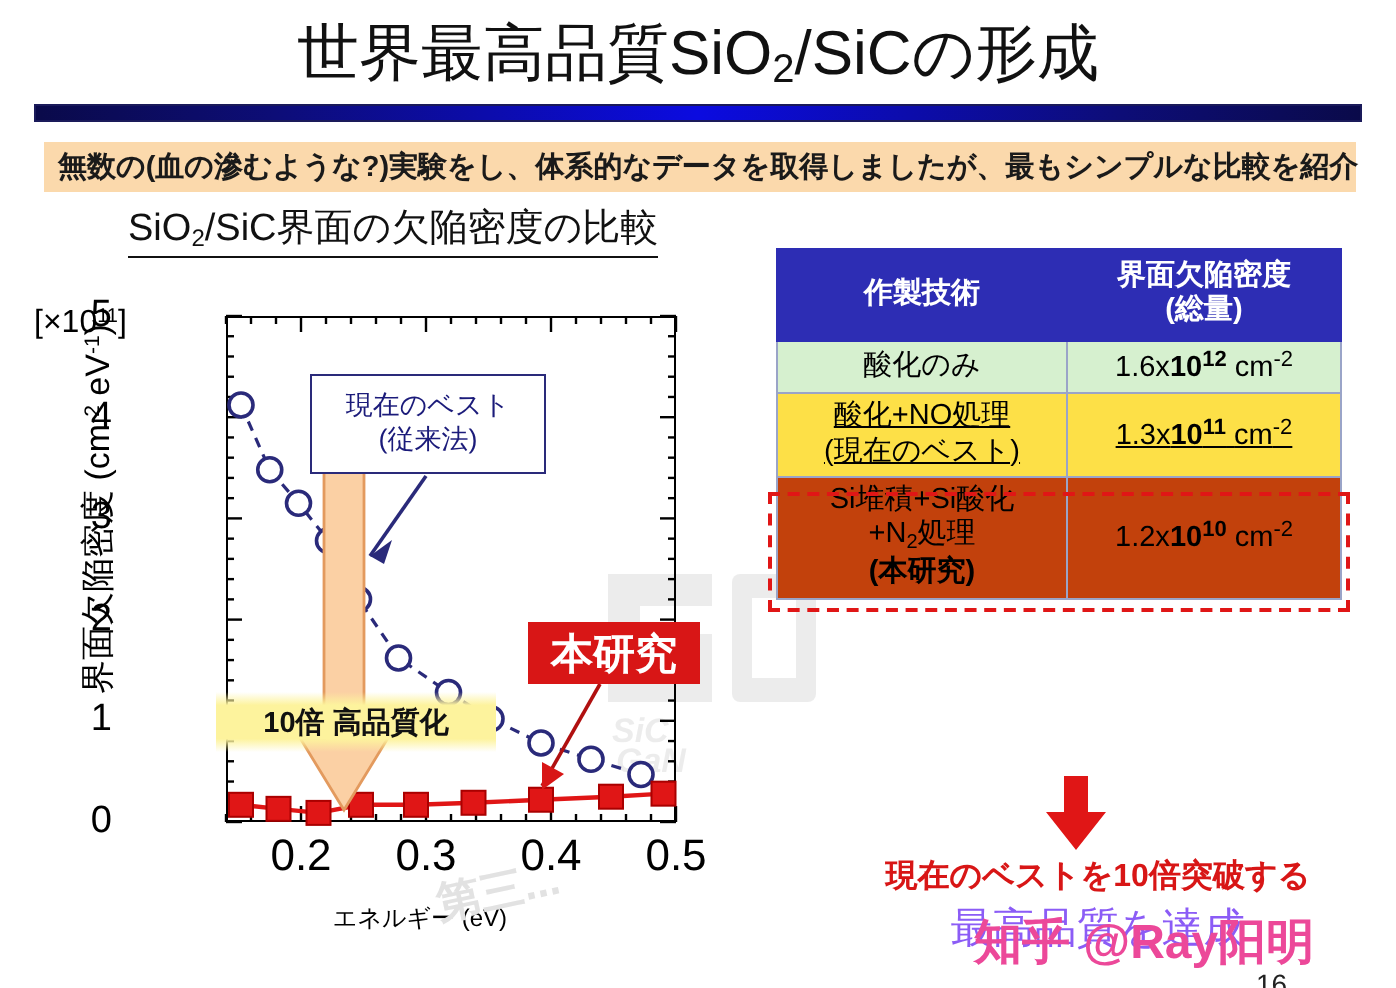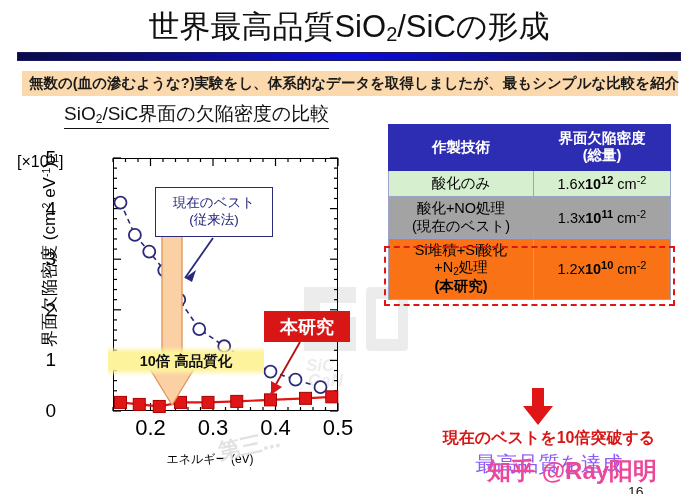--- a/index.html
+++ b/index.html
@@ -81,45 +81,45 @@
     border:1.6px solid #2a2a7a;background:#ffffff;box-sizing:border-box;
     display:flex;flex-direction:column;align-items:center;justify-content:center;
     font-size:13.5px;color:#1b1b7a;line-height:1.25;white-space:nowrap;text-align:right;
   }
 
   
   #this-work-box{
     position:absolute;left:264px;top:180px;width:86px;height:31px;
     background:#d81616;box-sizing:border-box;
     display:flex;align-items:center;justify-content:center;
-    font-size:18px;font-weight:700;color:#ffffff;white-space:nowrap;
+    font-size:21px;font-weight:700;color:#ffffff;white-space:nowrap;
   }
 
   
   #tenfold-label{
-    position:absolute;left:108px;top:215px;width:156px;height:30px;
+    position:absolute;left:108px;top:215px;width:140px;height:30px;
     background:linear-gradient(180deg,rgba(255,245,150,0) 0%,#fdf39d 22%,#fdf39d 78%,rgba(255,245,150,0) 100%);
     display:flex;align-items:center;justify-content:center;
     font-size:14.5px;font-weight:700;color:#111;white-space:nowrap;
   }
 
   
   #table-wrap{position:absolute;left:388px;top:124px;width:283px;}
   table.tbl{border-collapse:collapse;width:283px;table-layout:fixed;}
   table.tbl td{
     border:1px solid #9aa4c8;padding:3px 2px;text-align:center;vertical-align:middle;
     font-size:14.5px;line-height:1.2;
   }
   .th{
     background:#2d2db4;color:#fff;font-weight:700;font-size:17px;
     border:1px solid #2d2db4 !important;padding:5px 2px !important;
   }
   .row-green{background:#d6f0cf;}
-  .row-cyan {background:#a3a3a3;}
-  .row-pink {background:#f97316;}
+  .row-cyan {background:#fde047;text-decoration:underline;}
+  .row-pink {background:#c2410c;}
   .col-tech{width:140px;}
   .val{font-size:16.5px;white-space:nowrap;}
   .val b{font-weight:700;}
   .val sup{font-size:11px;vertical-align:5px;font-weight:700;}
   .val .u sup{font-weight:400;}
   .tech sub{font-size:10px;vertical-align:-3px;}
   .bold-note{font-weight:700;}
 
   
   #pink-outline{

